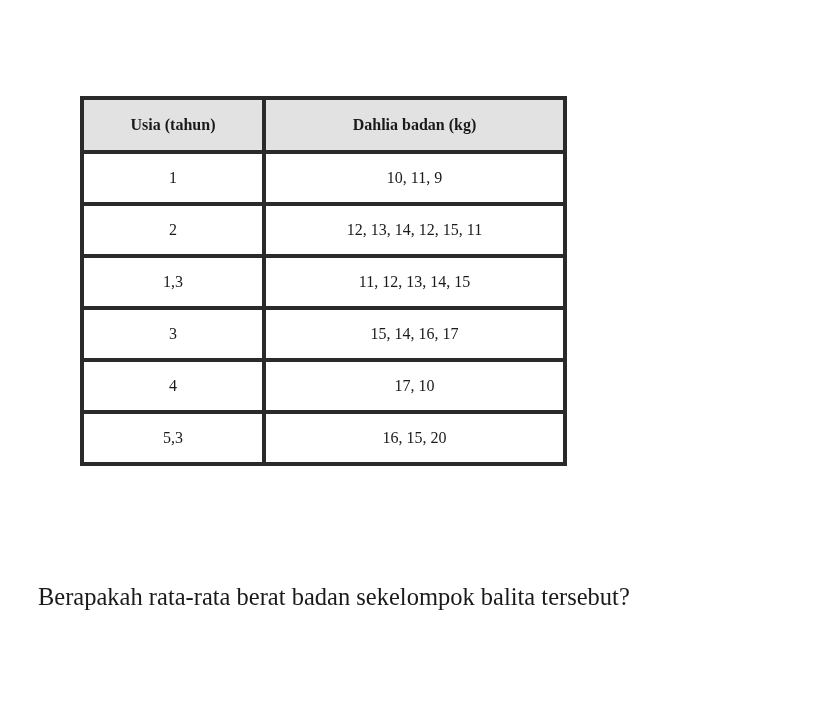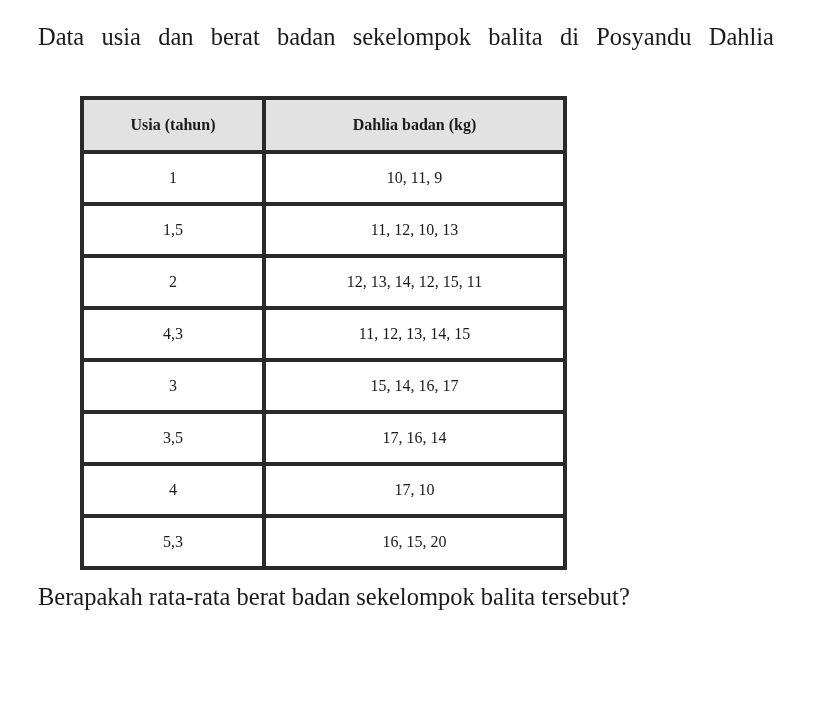--- a/index.html
+++ b/index.html
@@ -31,54 +31,45 @@
   table.data .c2 { width: 297px; }
   .question {
     position: absolute; left: 38px; top: 580px;
     font-size: 24.5px; line-height: 33px;
   }
 </style>
 </head>
 <body>
 
 <div class="intro">
-  <span class="line1">Data usia dan berat badan sekelompok balita di Posyandu Dahlia</span>
 </div>
 
 <table class="data">
   <thead>
     <tr>
       <th class="c1">Usia (tahun)</th>
       <th class="c2">Dahlia badan (kg)</th>
     </tr>
   </thead>
   <tbody>
     <tr>
       <td class="c1">1</td>
       <td class="c2">10, 11, 9</td>
     </tr>
     <tr>
-      <td class="c1">1,5</td>
-      <td class="c2">11, 12, 10, 13</td>
-    </tr>
-    <tr>
       <td class="c1">2</td>
       <td class="c2">12, 13, 14, 12, 15, 11</td>
     </tr>
     <tr>
-      <td class="c1">4,3</td>
+      <td class="c1">1,3</td>
       <td class="c2">11, 12, 13, 14, 15</td>
     </tr>
     <tr>
       <td class="c1">3</td>
       <td class="c2">15, 14, 16, 17</td>
-    </tr>
-    <tr>
-      <td class="c1">3,5</td>
-      <td class="c2">17, 16, 14</td>
     </tr>
     <tr>
       <td class="c1">4</td>
       <td class="c2">17, 10</td>
     </tr>
     <tr>
       <td class="c1">5,3</td>
       <td class="c2">16, 15, 20</td>
     </tr>
   </tbody>

